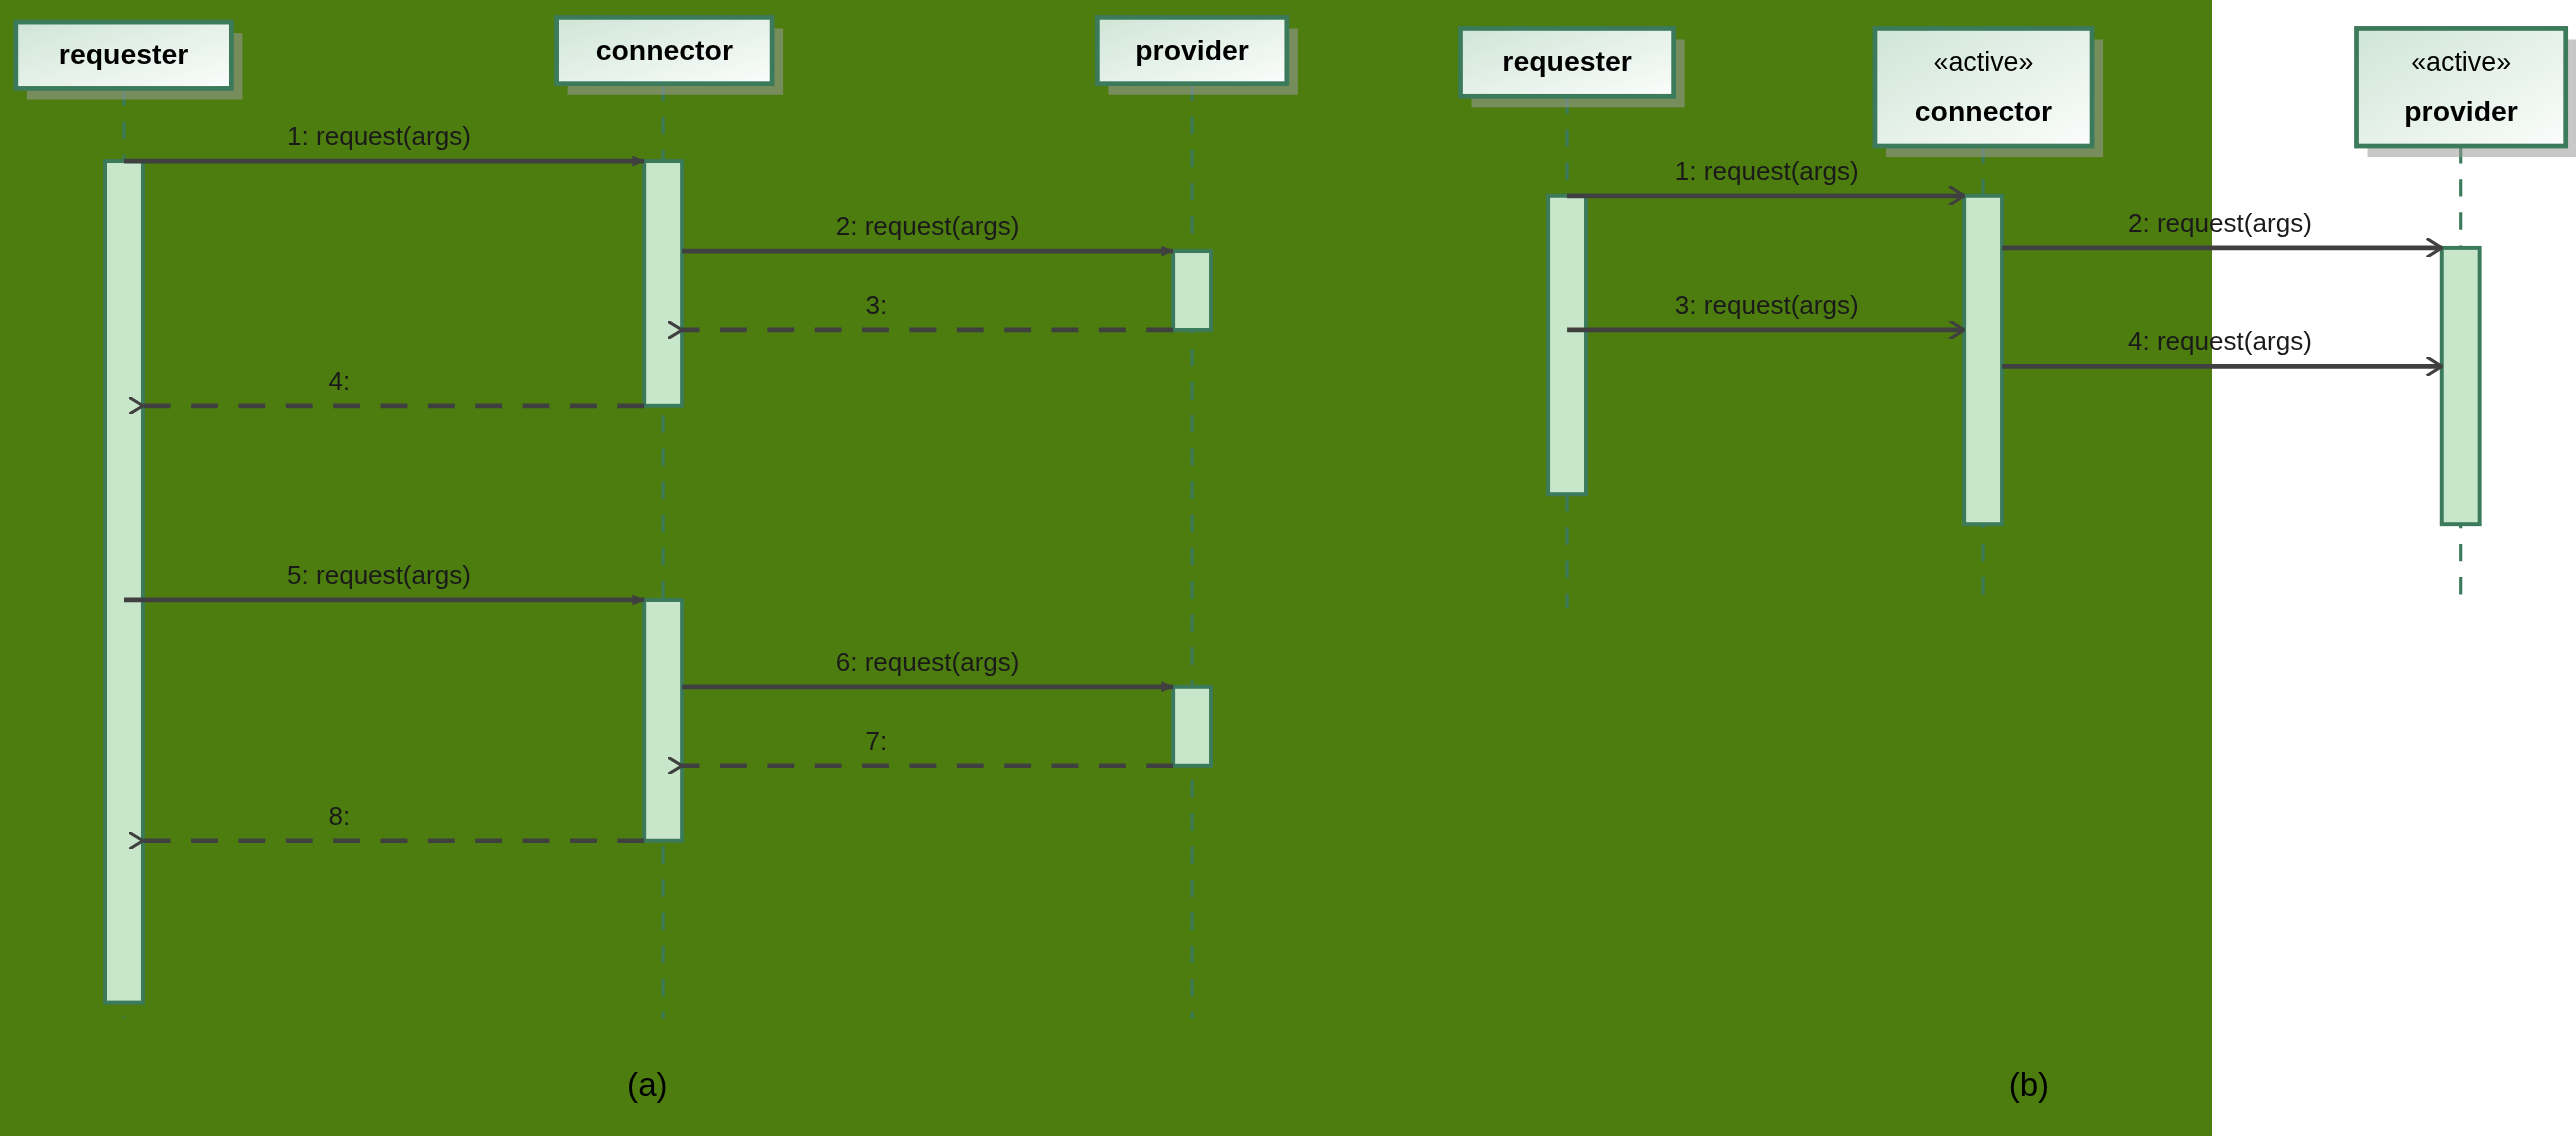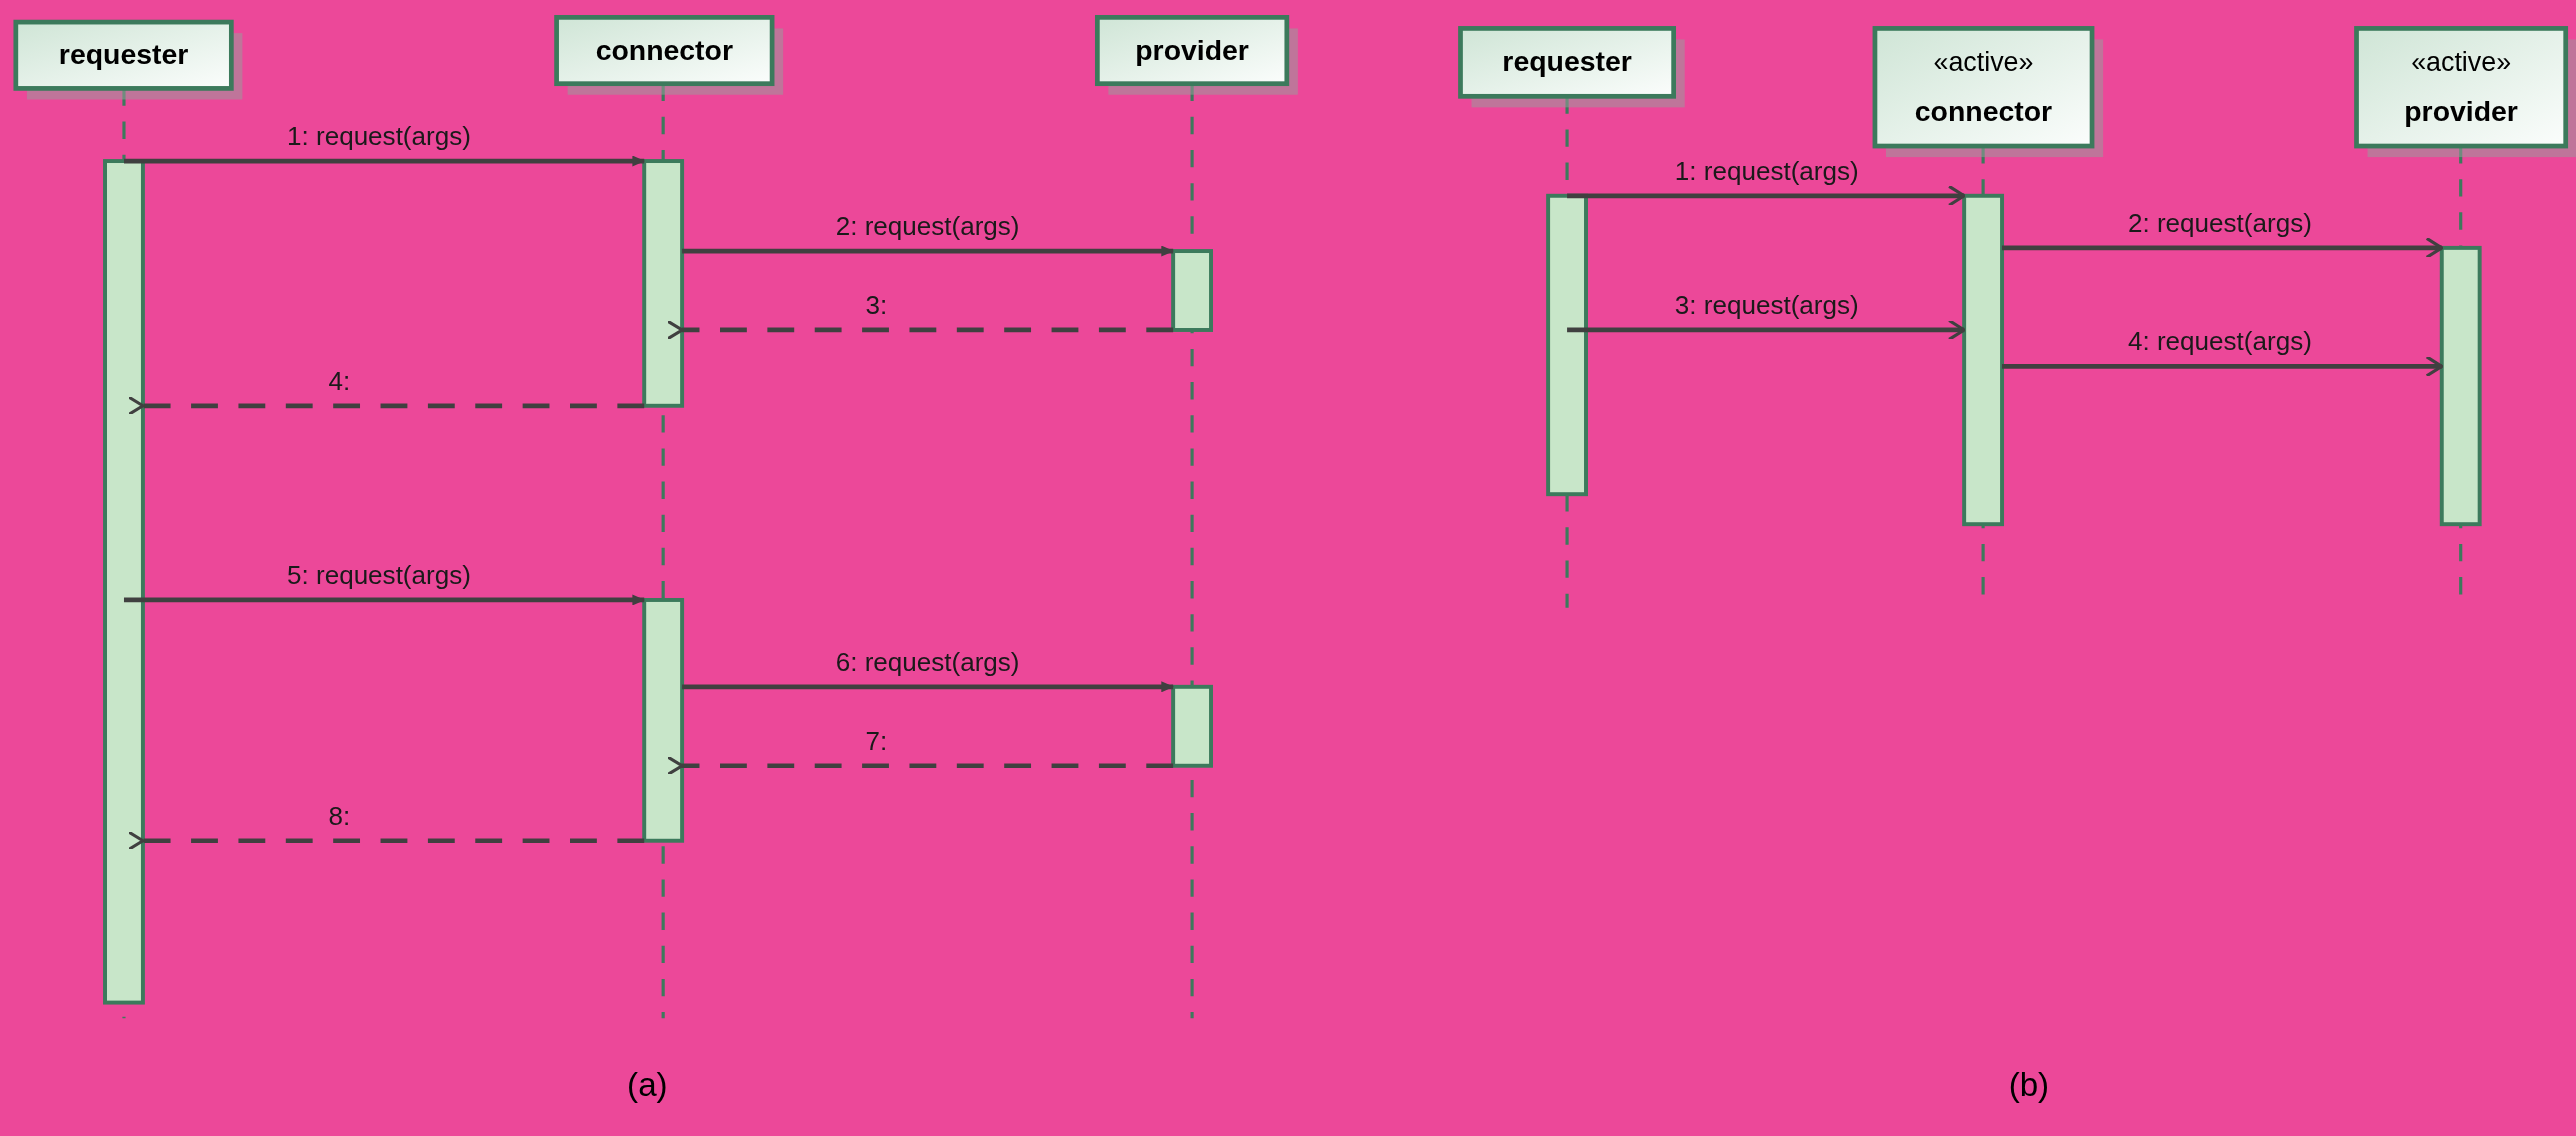--- a/index.html
+++ b/index.html
@@ -1,19 +1,19 @@
 <!DOCTYPE html>
 <html style="font-size:12.6px"><head>
 <meta charset="utf-8">
 <title>UML Sequence Diagrams</title>
 <style>
   html,body{margin:0;padding:0;background:#ffffff;}
   body{width:2576px;height:1136px;overflow:hidden;
        font-family:"Liberation Sans","DejaVu Sans",sans-serif;}
-  #stage{position:relative;width:2576px;height:1136px;background:#ec4899;}
+  #stage{position:relative;width:2212px;height:1136px;background:#4d7c0f;}
   svg.canvas{position:absolute;left:0;top:0;width:2576px;height:1136px;display:block;}
   .obj-name{font-family:"Liberation Sans","DejaVu Sans",sans-serif;font-weight:bold;
             font-size:36px;fill:#000000;text-anchor:middle;dominant-baseline:middle;}
   .obj-stereo{font-family:"Liberation Sans","DejaVu Sans",sans-serif;font-weight:normal;
             font-size:34px;fill:#000000;text-anchor:middle;dominant-baseline:middle;}
   .msg-label{font-family:"Liberation Sans","DejaVu Sans",sans-serif;font-weight:normal;
             font-size:33px;fill:#1a1a1a;text-anchor:middle;dominant-baseline:alphabetic;}
   .caption{font-family:"Liberation Sans","DejaVu Sans",sans-serif;font-weight:normal;
             font-size:42px;fill:#000000;text-anchor:middle;dominant-baseline:alphabetic;}
 </style>

